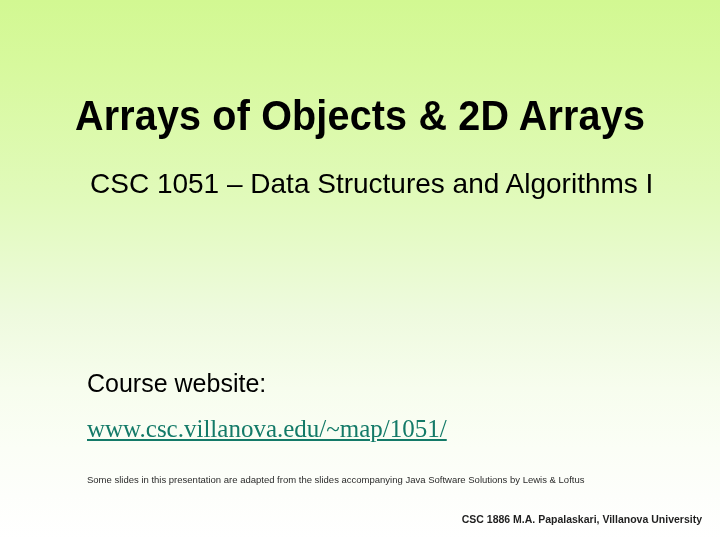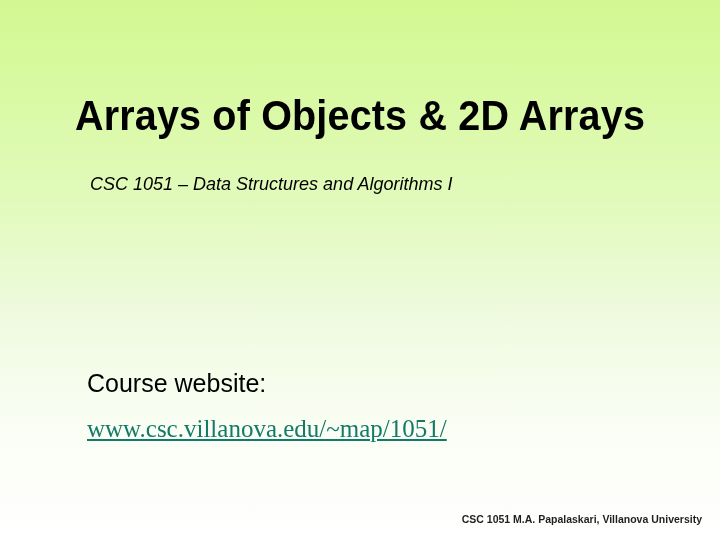--- a/index.html
+++ b/index.html
@@ -46,25 +46,24 @@
     transform: scaleX(0.94);
     transform-origin: 50% 50%;
     white-space: nowrap;
   }
 
   
   #subtitle {
     position: absolute;
     left: 90px;
     top: 168px;
-    font-size: 18px;
+    font-size: 28px;
     line-height: 32px;
     color: #000000;
     white-space: nowrap;
-    font-style: italic;
   }
 
   #author-block {
     position: absolute;
     left: 87px;
     top: 222px;
     font-size: 22.5px;
     line-height: 29.5px;
     color: #000000;
   }
@@ -128,16 +127,17 @@
   <div id="subtitle">CSC 1051 – Data Structures and Algorithms I</div>
 
 
   <div id="website-block">
     <div id="website-label">Course website:</div>
     <div>
       <a id="website-link" href="#">www.csc.villanova.edu/~map/1051/</a>
     </div>
   </div>
 
+  <div id="credit-note">Some slides in this presentation are adapted from the slides accompanying Java Software Solutions by Lewis &amp; Loftus</div>
 
-  <div id="footer">CSC 1051 M.A. Papalaskari, Villanova University</div>
+  <div id="footer">CSC 1886 M.A. Papalaskari, Villanova University</div>
 
 </div>
 
 </body></html>

